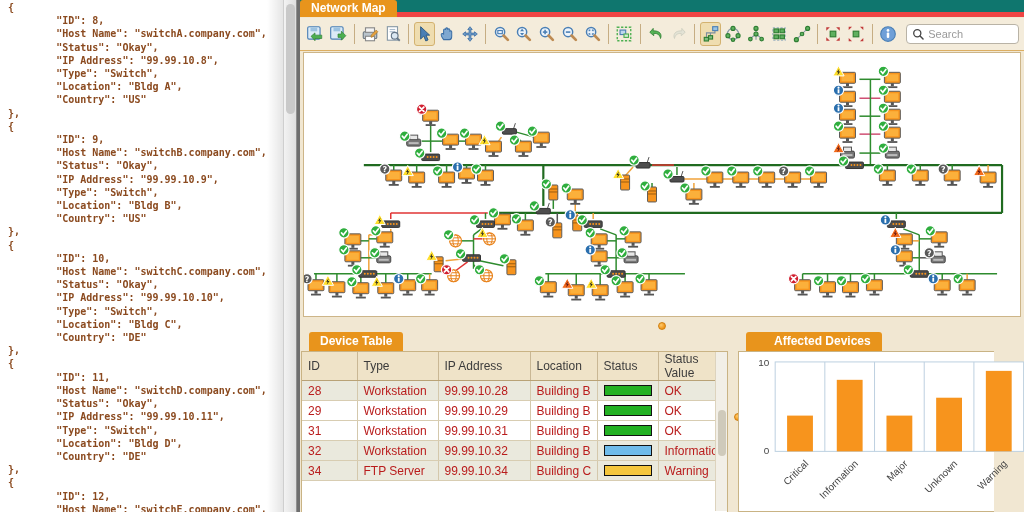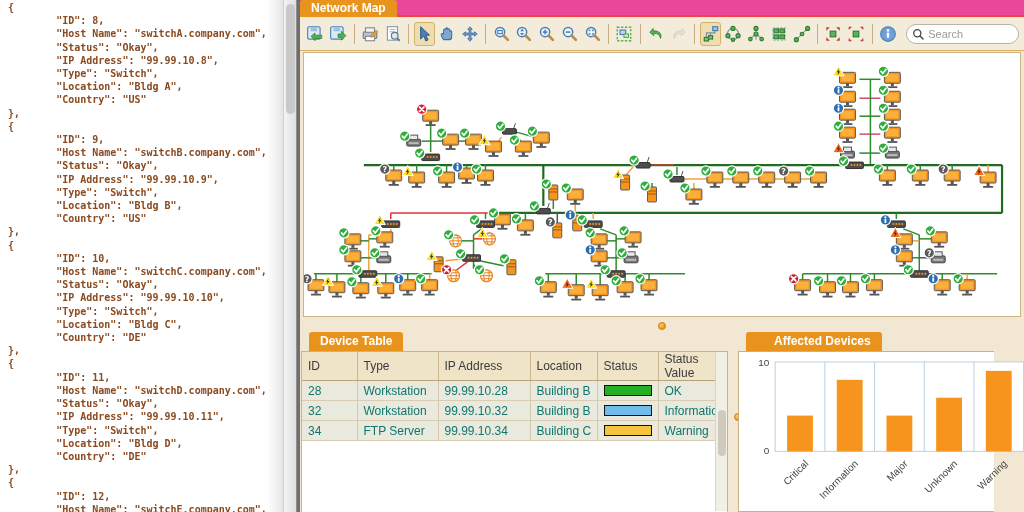--- a/index.html
+++ b/index.html
@@ -17,52 +17,52 @@
                  background:linear-gradient(90deg,#f3f3f3,#dfdfdf); border-left:1px solid #cfcfcf; }
   #json-thumb { position:absolute; left:2px; top:4px; width:9px; height:110px; border-radius:5px;
                 background:#c9c9c9; }
   #divider { position:absolute; left:296px; top:0; width:4px; height:512px; background:#6e6e6e;
              border-left:1px solid #909090; cursor:col-resize; }
 
   
   #right { position:absolute; left:300px; top:0; width:724px; height:512px; background:#f1e7d2; }
   .tab { position:absolute; height:32px; line-height:18px; padding:0 11px; background:#e8941c;
          color:#fff; font-size:12px; font-weight:bold; border-radius:3px 3px 0 0; }
-  #nm-tabrow { position:absolute; left:0; top:0; width:724px; height:17px; background:#ec4899;
-               border-bottom:2px solid #ef4444; }
+  #nm-tabrow { position:absolute; left:0; top:0; width:724px; height:17px; background:#0f766e;
+               border-bottom:5px solid #ef4444; }
   #nm-tabrow .tab { left:0; top:0; height:17px; line-height:17px; }
 
   #toolbar { position:absolute; left:0; top:18px; width:724px; height:33px; background:#f4ecdb;
              border-bottom:1px solid #dcae62; display:flex; align-items:center; padding:0 5px; gap:2px; }
   .tbtn { width:24px; height:24px; border:1px solid transparent; border-radius:3px; background:transparent;
           display:flex; align-items:center; justify-content:center; cursor:pointer; }
   .tbtn.sel { background:#efddb0; border-color:#d3b270; }
   .tbtn.dis { opacity:.45; cursor:default; }
   .tsep { width:1px; height:20px; background:#c6ad83; margin:0 3px; }
   #searchbox { margin-left:6px; position:relative; width:124px; height:20px; background:#fff;
-               border:1px solid #b9b3a6; border-radius:10px; display:flex; align-items:center; }
+               border:1px solid #b9b3a6; border-radius:4px; display:flex; align-items:center; }
   #searchbox svg { margin-left:5px; flex:none; }
   #search-input { border:none; outline:none; background:transparent; width:90px; font-size:11px;
                   color:#333; margin-left:3px; font-family:"Liberation Sans",sans-serif; }
   #search-input::placeholder { color:#9a9a9a; }
 
   #map { position:absolute; left:3px; top:52px; width:718px; height:265px; background:#fff;
          border:1px solid #cdb588; }
   .splitter-dot { position:absolute; width:8px; height:8px; border-radius:50%;
                   background:radial-gradient(circle at 35% 35%, #ffc96a, #ef9416 70%); border:1px solid #d07f10; }
 
   
   #dt-panel { position:absolute; left:1px; top:330px; width:427px; height:182px; }
   #dt-panel .tab { left:8px; top:2px; }
   #dt-body { position:absolute; left:0; top:21px; width:427px; height:196px; background:#fff;
              border:1px solid #c9b384; }
   #dt-table { position:absolute; left:0; top:0; width:413px; border-collapse:collapse; table-layout:fixed; }
   #dt-table th { background:#efe3c8; color:#3c3c3c; font-weight:normal; text-align:left; font-size:12px;
                  height:20px; padding:0 6px; border-right:1px solid #c9b794; border-bottom:1px solid #b9a276; }
-  #dt-table td { font-size:12px; color:#0f766e; height:20px; padding:0 6px;
+  #dt-table td { font-size:12px; color:#b91c1c; height:20px; padding:0 6px;
                  border-right:1px solid #d4c8ac; border-bottom:1px solid #d8cdb2; white-space:nowrap; overflow:hidden; }
   #dt-table tr.alt td { background:#eae9dd; }
   .statusbar { width:48px; height:11px; border:1px solid #111; }
   .statusbar.major { background-image:radial-gradient(#d97b0f 22%, rgba(0,0,0,0) 23%); background-size:4px 4px; }
   #dt-scroll { position:absolute; right:0; top:0; width:12px; height:159px; background:#f2efe7;
                border-left:1px solid #ddd3bd; }
   #dt-thumb { position:absolute; left:2px; top:58px; width:8px; height:46px; border-radius:4px; background:#cfcabb; }
 
   
   #ch-panel { position:absolute; left:438px; top:330px; width:287px; height:182px; }
@@ -1149,20 +1149,40 @@
               <tr class="alt">
                 <td>28</td>
                 <td>Workstation</td>
                 <td>99.99.10.28</td>
                 <td>Building B</td>
                 <td>
                   <div class="statusbar " style="background-color:#23b123"></div>
                 </td>
                 <td>OK</td>
               </tr>
+              <tr class="">
+                <td>29</td>
+                <td>Workstation</td>
+                <td>99.99.10.29</td>
+                <td>Building B</td>
+                <td>
+                  <div class="statusbar " style="background-color:#23b123"></div>
+                </td>
+                <td>OK</td>
+              </tr>
+              <tr class="">
+                <td>31</td>
+                <td>Workstation</td>
+                <td>99.99.10.31</td>
+                <td>Building B</td>
+                <td>
+                  <div class="statusbar " style="background-color:#23b123"></div>
+                </td>
+                <td>OK</td>
+              </tr>
               <tr class="alt">
                 <td>32</td>
                 <td>Workstation</td>
                 <td>99.99.10.32</td>
                 <td>Building B</td>
                 <td>
                   <div class="statusbar " style="background-color:#6fbbea"></div>
                 </td>
                 <td>Information</td>
               </tr>

